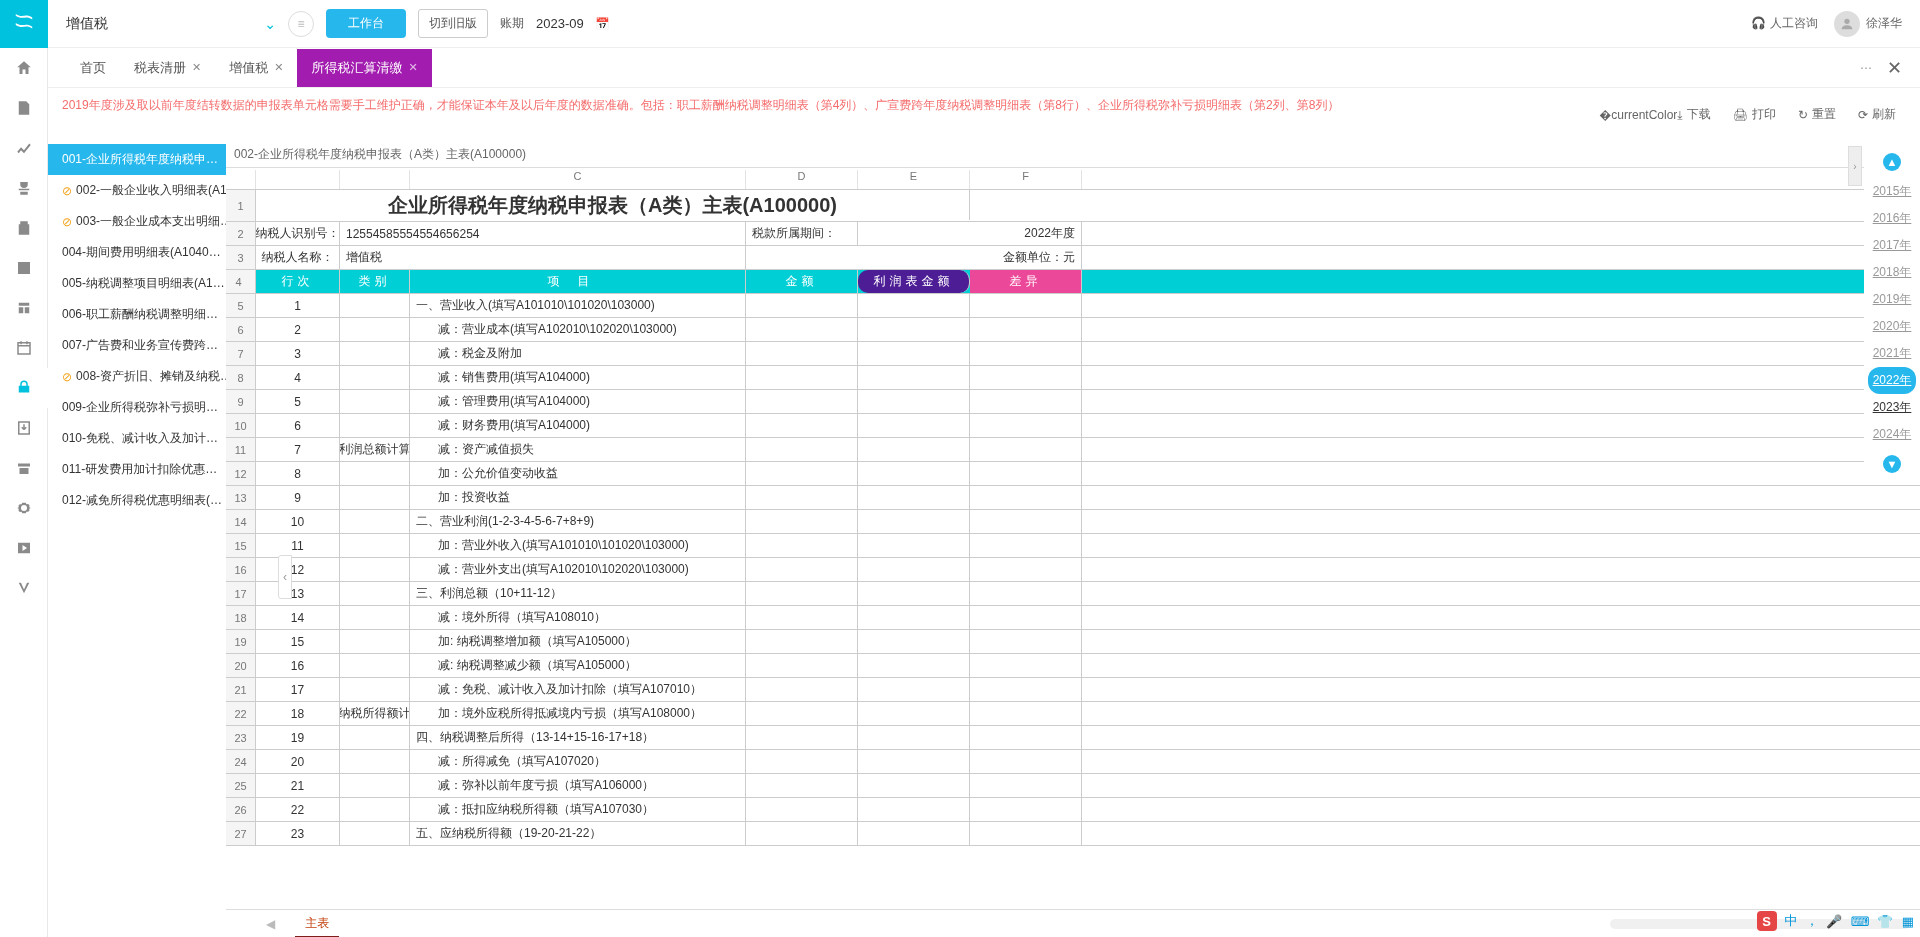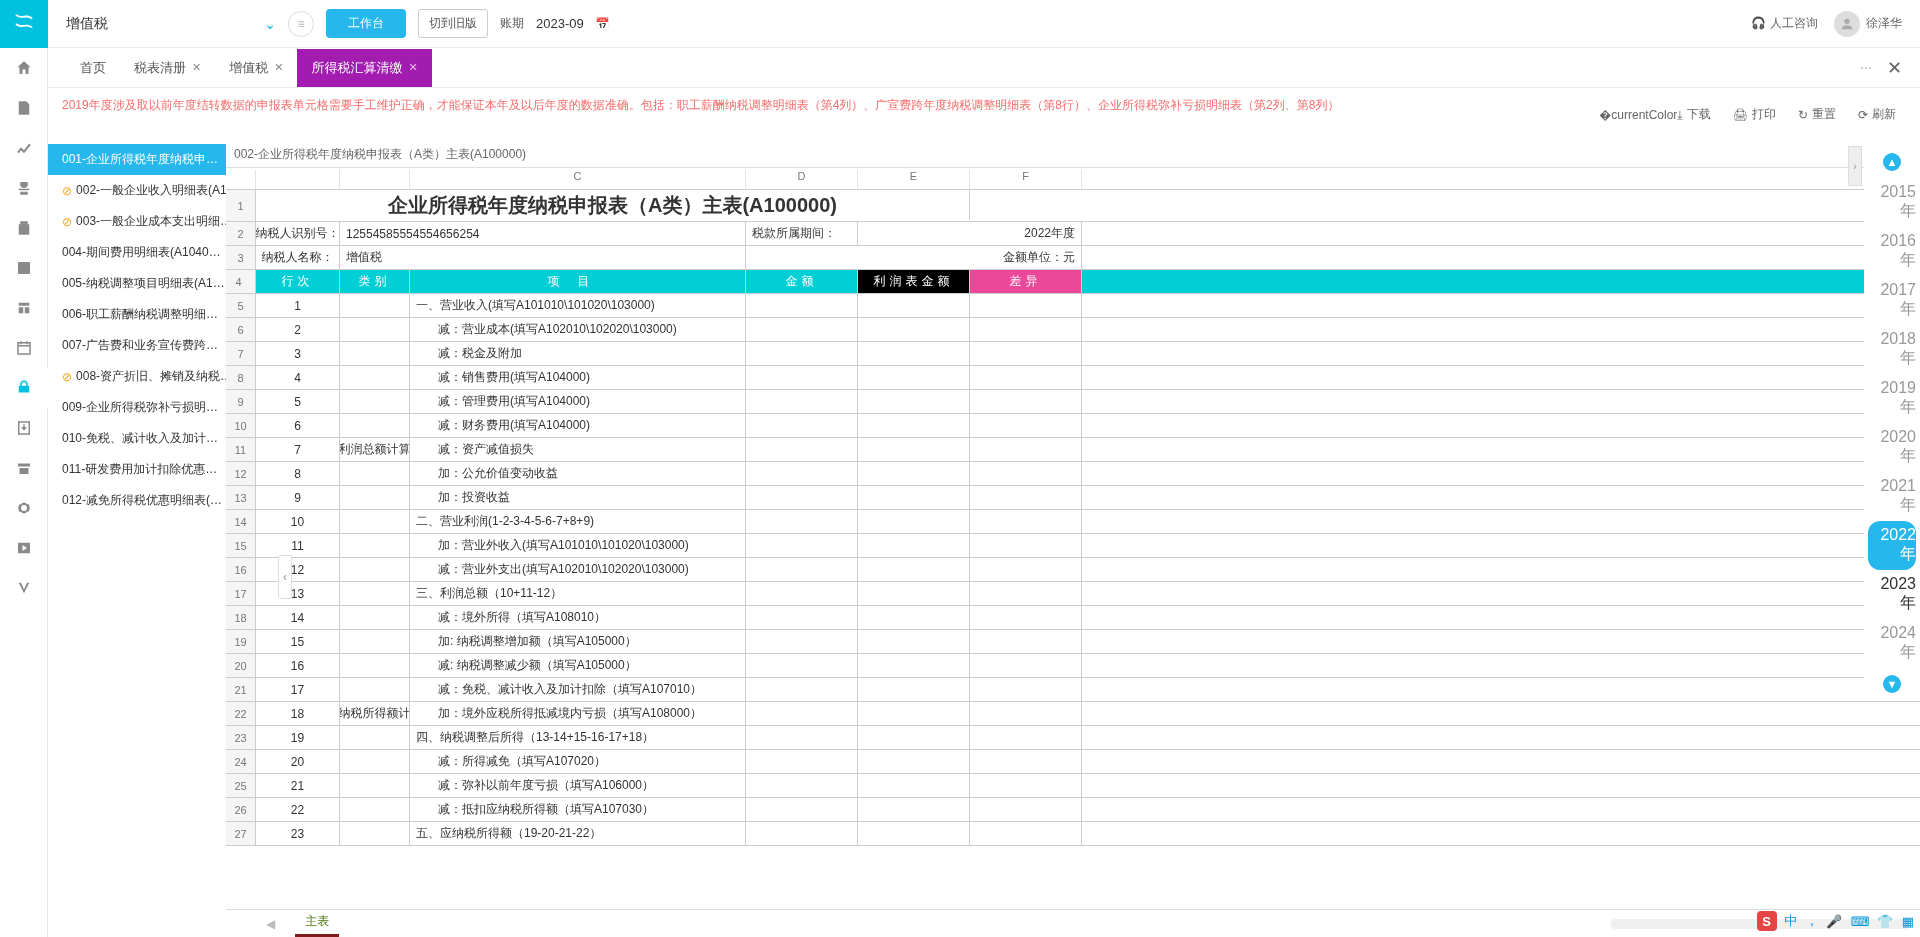--- a/index.html
+++ b/index.html
@@ -52,30 +52,30 @@
 .cell { border-right: 1px solid #ccc; padding: 3px 6px; font-size: 12px; display: flex; align-items: center; overflow:hidden; white-space:nowrap;}
 .cell.rownum { width: 30px; justify-content: center; background: #f5f5f5; color: #777; font-size:11px; }
 .cell.a { width: 84px; justify-content: center; }
 .cell.b { width: 70px; justify-content: center; }
 .cell.c { width: 336px; }
 .cell.d { width: 112px; }
 .cell.e { width: 112px; }
 .cell.f { width: 112px; }
 .title-row .cell.merge { width: 714px; justify-content: center; font-weight: 600; font-size: 20px; height: 30px; }
 .head-row { background: #00d0d6; color: #fff; font-weight: 500; }
-.head-row .cell.e { background: #000000; }
+.head-row .cell.e { background: #4c1d95; border-radius: 10px; }
 .head-row .cell.f { background: #ec4899; }
 .head-row .cell { justify-content: center; letter-spacing:4px;}
 .head-row .cell.c { letter-spacing: 18px; }
 .bottom-tabs { height: 28px; display: flex; align-items: center; border-top: 1px solid #ddd; padding: 0 40px; gap: 20px; position:relative;}
-.sheet-footer-tab { color: #4d7c0f; border-bottom: 4px solid #7f1d1d; padding: 4px 10px; font-size: 12px; }
+.sheet-footer-tab { color: #c2410c; border-bottom: 1px solid #7f1d1d; padding: 4px 10px; font-size: 12px; }
 .bottom-tabs .scrollbar { position:absolute; right:10px; bottom:8px; width:300px; height:10px; background:#f0f0f0; border-radius:5px; }
 .collapse-handle { position: absolute; left: 230px; top: 55%; width: 14px; height: 44px; background: #fff; border:1px solid #ddd; border-radius: 3px 0 0 3px; display:flex; align-items:center; justify-content:center; color:#999; cursor:pointer; z-index:3;}
 .right-rail { position: absolute; right: 0; top: 56px; width: 56px; background: #fff; display:flex; flex-direction:column; align-items:center; gap:4px; padding-top:6px;}
-.year-pill { width: 48px; padding: 5px 0; text-align: right; font-size: 16px; color: #999; cursor: pointer; border-radius: 12px; }
+.year-pill { width: 48px; padding: 5px 0; text-align: center; font-size: 12px; color: #999; cursor: pointer; border-radius: 12px; text-decoration: underline; }
 .year-pill.active { background: #26b7ec; color: #fff; }
 .rr-arrow { width: 18px; height: 18px; border-radius: 50%; background: #26b7ec; color:#fff; display:flex; align-items:center; justify-content:center; font-size:11px; margin:3px 0; cursor:pointer;}
 .right-handle { position:absolute; right:58px; top:58px; width:14px; height:40px; background:#eee; border:1px solid #ddd; display:flex; align-items:center; justify-content:center; font-size:10px; color:#999; cursor:pointer;}
 .ime-bar { position: fixed; right: 6px; bottom: 6px; display:flex; align-items:center; gap:8px; font-size:13px; color:#666; }
 .ime-bar .s-icon { background:#e64545; color:#fff; width:20px; height:20px; border-radius:4px; display:flex; align-items:center; justify-content:center; font-weight:bold; font-size:13px;}
 .ime-bar span { color:#0095d9; }
 </style>
 </head>
 <body>
 

